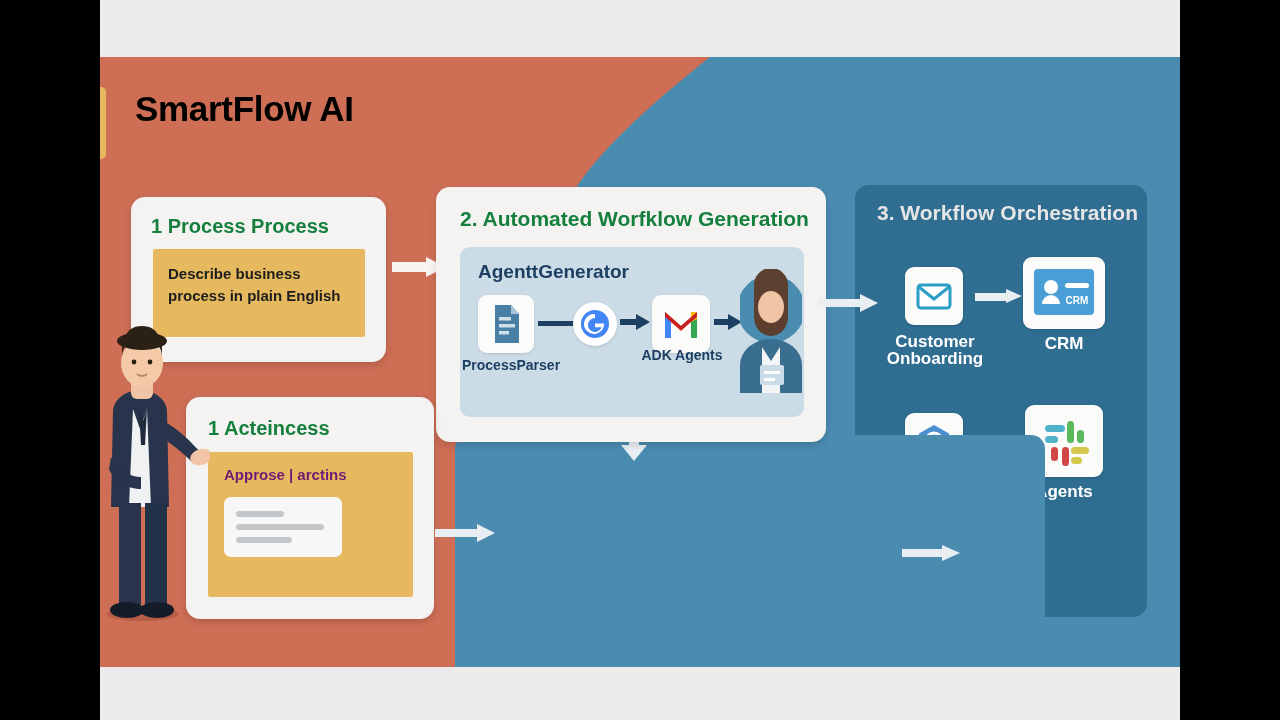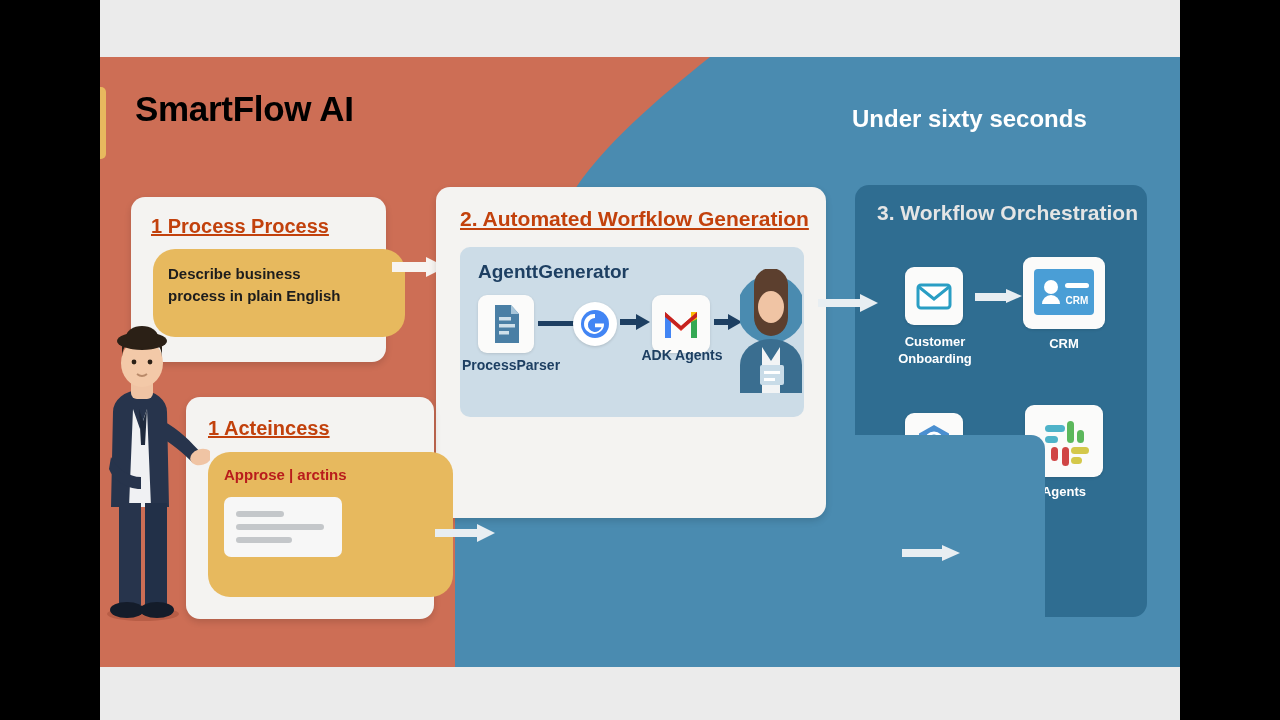--- a/index.html
+++ b/index.html
@@ -26,42 +26,42 @@
     background:#4a8bb0;border-radius:14px 14px 0 0;
   }
 
   
   .title{position:absolute;left:35px;top:32px;color:#000000;font-size:35px;font-weight:bold;letter-spacing:-.3px;}
   .subtitle{position:absolute;left:35px;top:82px;color:#fdf6f0;font-size:19px;font-weight:bold;}
   .kicker{position:absolute;left:752px;top:48px;color:#ffffff;font-size:24px;font-weight:bold;}
 
   
   .card{position:absolute;background:#f4f3f1;border-radius:14px;box-shadow:0 3px 7px rgba(0,0,0,.14);}
-  .card-title{color:#c2410c;font-weight:bold;text-decoration:underline;}
+  .card-title{color:#15803d;font-weight:bold;}
 
   #card1{left:31px;top:140px;width:255px;height:165px;}
   #card1 .card-title{position:absolute;left:20px;top:18px;font-size:20px;}
-  .yellowbox{position:absolute;background:#e7b95e;border-radius:22px;padding-left:40px;}
+  .yellowbox{position:absolute;background:#e7b95e;border-radius:2px;}
   #yb1{left:22px;top:52px;width:212px;height:88px;}
   #yb1 .ytext{position:absolute;left:15px;top:14px;width:185px;color:#1d1d1d;font-size:15px;font-weight:bold;line-height:22px;}
 
-  #card2{left:336px;top:130px;width:390px;height:331px;border-radius:14px;}
+  #card2{left:336px;top:130px;width:390px;height:255px;border-radius:14px;}
   #card2 .card-title{position:absolute;left:24px;top:20px;font-size:21px;}
   .innerpanel{position:absolute;left:24px;top:60px;width:344px;height:170px;background:#ccdce7;border-radius:10px;}
   .innerpanel .ip-title{position:absolute;left:18px;top:14px;color:#1d3f62;font-size:19px;font-weight:bold;}
   .iconbox{position:absolute;background:#fbfbfa;border-radius:9px;box-shadow:0 1px 3px rgba(0,0,0,.12);}
   .iconcaption{position:absolute;color:#1d3f62;font-size:14px;font-weight:bold;text-align:center;}
 
   #card3-lbl{position:absolute;left:22px;top:16px;color:#e5e5e5;font-size:21px;font-weight:bold;white-space:nowrap;}
-  .oc-caption{position:absolute;color:#ffffff;font-size:13px;font-weight:bold;text-align:center;line-height:17px;}
+  .oc-caption{position:absolute;color:#ffffff;font-size:17px;font-weight:bold;text-align:center;line-height:17px;}
 
   #card4{left:86px;top:340px;width:248px;height:222px;}
   #card4 .card-title{position:absolute;left:22px;top:20px;font-size:20px;}
   #yb2{left:22px;top:55px;width:205px;height:145px;}
-  #yb2 .ytext{position:absolute;left:16px;top:14px;color:#b91c1c;font-size:15px;font-weight:bold;}
+  #yb2 .ytext{position:absolute;left:16px;top:14px;color:#701a75;font-size:15px;font-weight:bold;}
   .minicard{position:absolute;left:16px;top:45px;width:118px;height:60px;background:#f7f7f7;border-radius:7px;}
   .mline{position:absolute;background:#c4c7ca;border-radius:3px;height:6px;}
 
   .arrow{position:absolute;}
   .arrow .shaft{position:absolute;background:#e8eef2;}
   .arrow .head{position:absolute;width:0;height:0;}
 
   .presenter{position:absolute;left:-5px;top:260px;width:115px;height:305px;}
 </style>
 </head>
@@ -141,21 +141,20 @@
           <div class="head" style="left:0;top:22px;border-left:13px solid transparent;border-right:13px solid transparent;border-top:16px solid #e8eef2;"></div>
         </div>
 
         <div class="arrow" style="left:447px;top:110px;width:60px;height:16px;">
           <div class="shaft" style="left:0;top:4px;width:42px;height:8px;"></div>
           <div class="head" style="left:40px;top:0;border-top:8px solid transparent;border-bottom:8px solid transparent;border-left:18px solid #e8eef2;"></div>
         </div>
       </div>
 
       <div class="title">SmartFlow AI</div>
-      <div class="kicker">Under sixty seconds</div>
 
       <div class="card" id="card1">
         <div class="card-title">1  Process Process</div>
         <div class="yellowbox" id="yb1">
           <div class="ytext">Describe business process in plain English</div>
         </div>
       </div>
 
       <div class="arrow" style="left:292px;top:200px;width:55px;height:20px;">
         <div class="shaft" style="left:0;top:5px;width:36px;height:10px;background:#f7f4f1;"></div>

